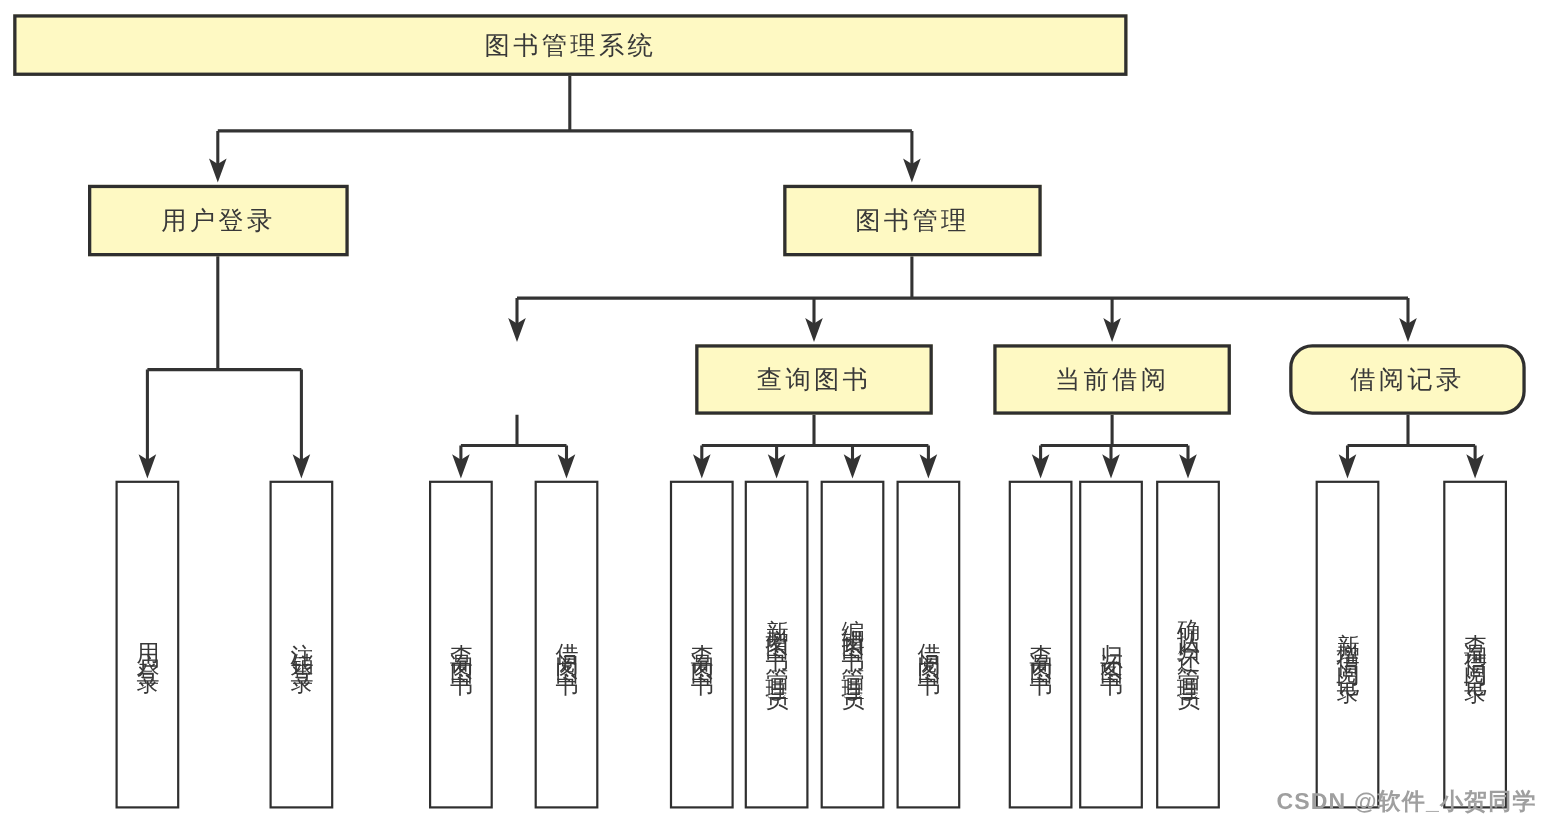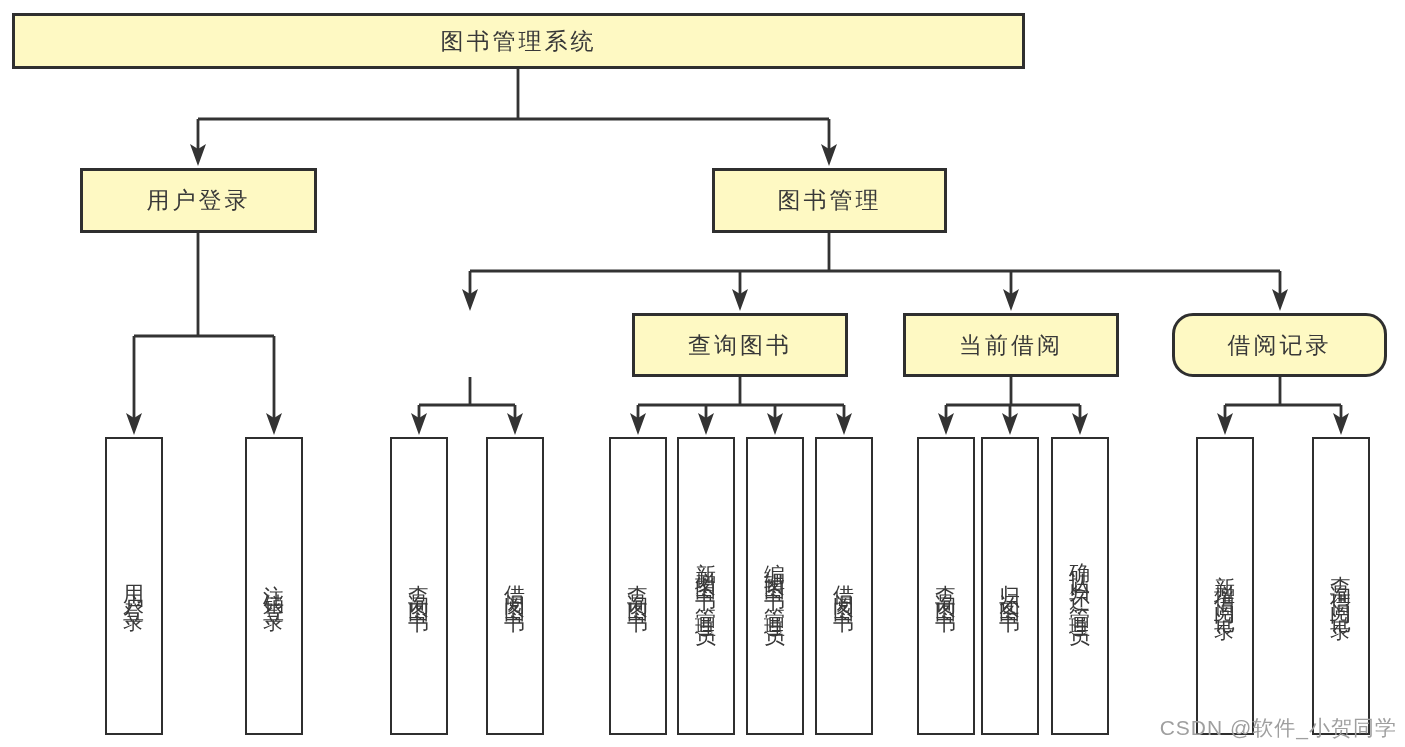--- a/index.html
+++ b/index.html
@@ -59,20 +59,21 @@
   }
   .watermark {
     position: absolute;
     right: 8px;
     top: 714px;
     font-size: 21px;
     color: #9f9f9f;
     letter-spacing: 1px;
     z-index: 3;
     white-space: nowrap;
+    font-weight: bold;
   }
 </style>
 </head>
 <body>
 
 <div class="canvas">
 
   <svg class="wires" width="1405" height="747" viewBox="0 0 1405 747">
     <path class="wire" d="M518 69 V119 M198 119 H829 M198 119 V150 M829 119 V150 M198 232 V336 M134 336 H274 M134 336 V421 M274 336 V421 M829 233 V271 M470 271 H1280 M470 271 V297 M740 271 V297 M1011 271 V297 M1280 271 V297 M470 377 V405 M419 405 H515 M419 405 V421 M515 405 V421 M740 377 V405 M638 405 H844 M638 405 V421 M706 405 V421 M775 405 V421 M844 405 V421 M1011 377 V405 M946 405 H1080 M946 405 V421 M1010 405 V421 M1080 405 V421 M1280 377 V405 M1225 405 H1341 M1225 405 V421 M1341 405 V421"></path>
     <path class="arrowheads" d="M198 166 L190 144 L198 149 L206 144 Z M829 166 L821 144 L829 149 L837 144 Z M470 311 L462 289 L470 294 L478 289 Z M740 311 L732 289 L740 294 L748 289 Z M1011 311 L1003 289 L1011 294 L1019 289 Z M1280 311 L1272 289 L1280 294 L1288 289 Z M134 435 L126 413 L134 418 L142 413 Z M274 435 L266 413 L274 418 L282 413 Z M419 435 L411 413 L419 418 L427 413 Z M515 435 L507 413 L515 418 L523 413 Z M638 435 L630 413 L638 418 L646 413 Z M706 435 L698 413 L706 418 L714 413 Z M775 435 L767 413 L775 418 L783 413 Z M844 435 L836 413 L844 418 L852 413 Z M946 435 L938 413 L946 418 L954 413 Z M1010 435 L1002 413 L1010 418 L1018 413 Z M1080 435 L1072 413 L1080 418 L1088 413 Z M1225 435 L1217 413 L1225 418 L1233 413 Z M1341 435 L1333 413 L1341 418 L1349 413 Z"></path>

